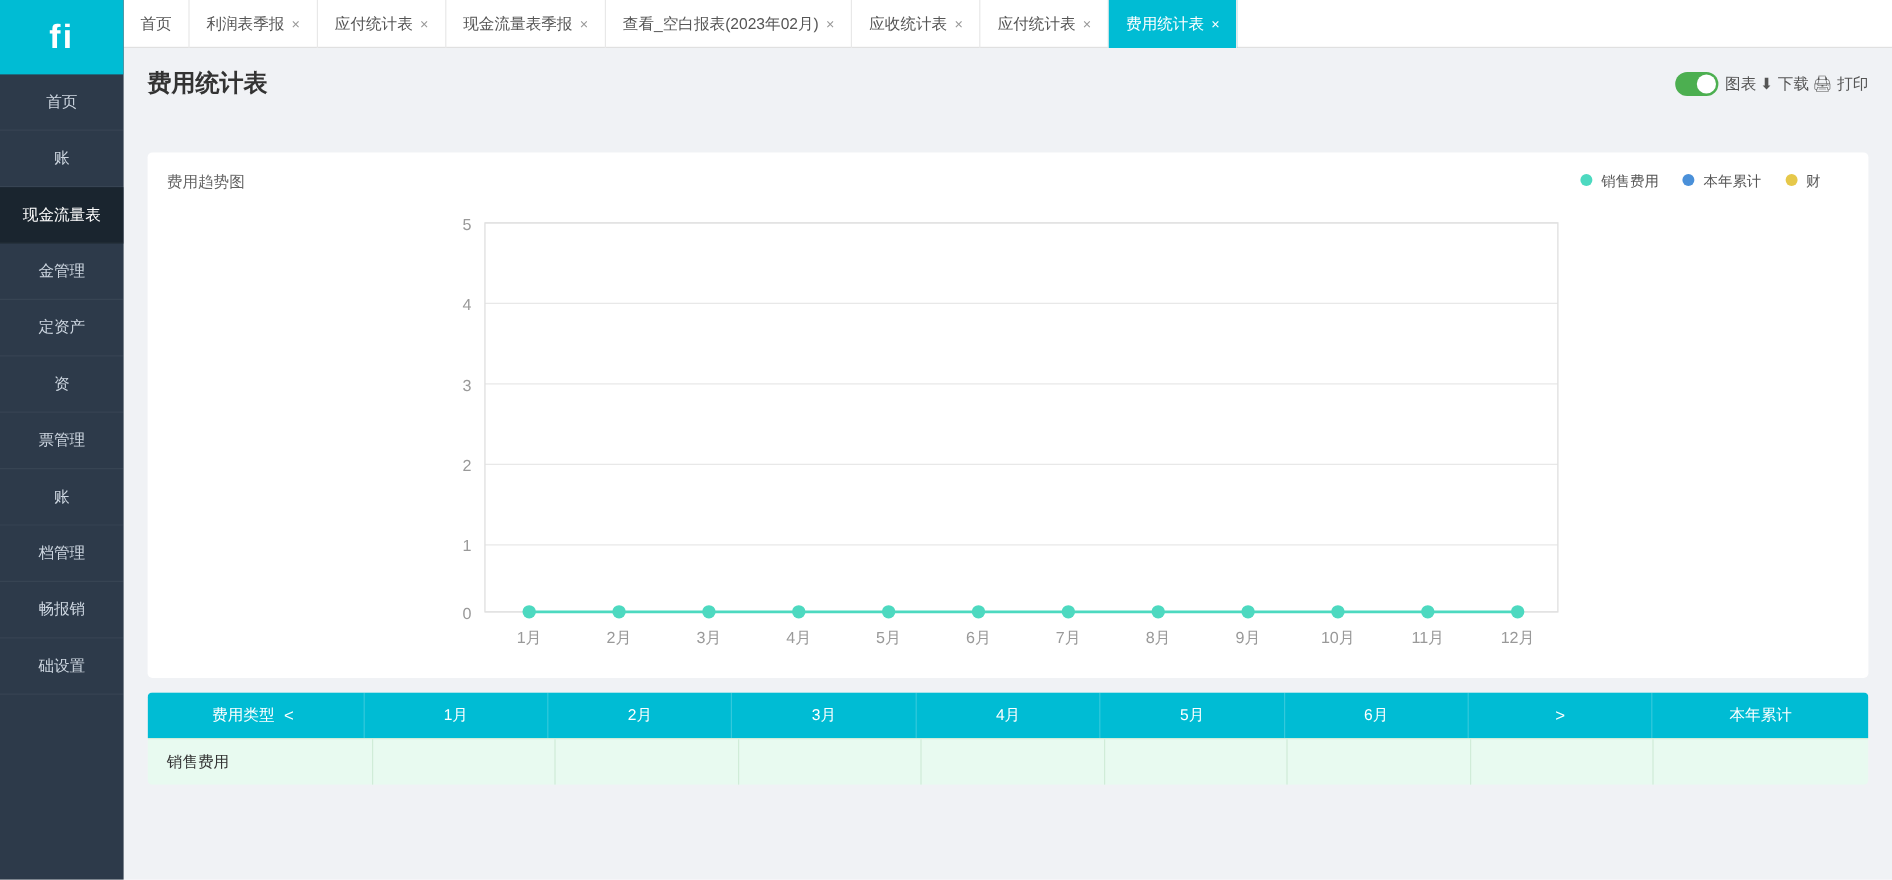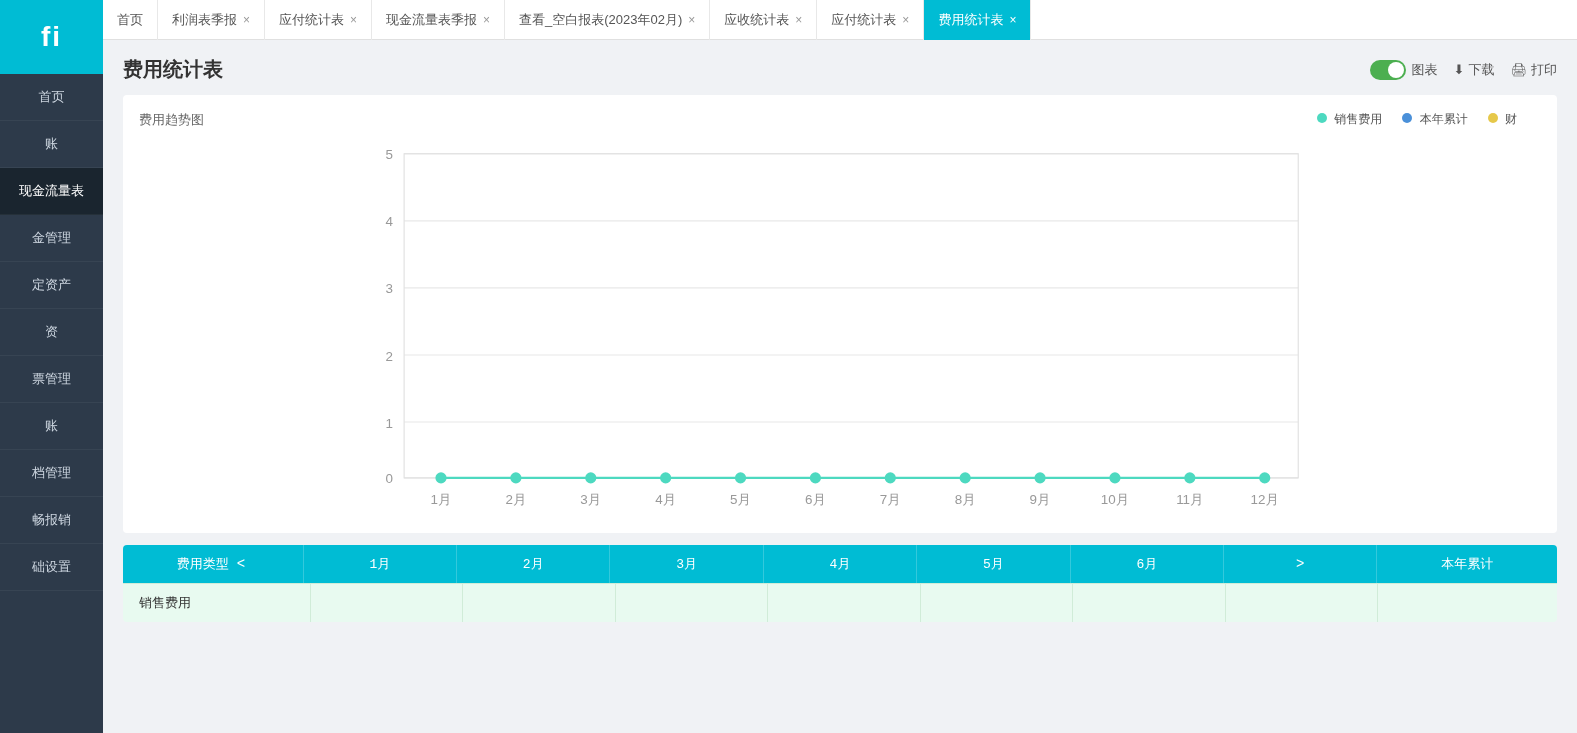--- a/index.html
+++ b/index.html
@@ -55,21 +55,21 @@
       color: #cdd6e0;
       font-size: 14px;
       overflow-y: auto;
       position: absolute;
       left: 0;
       top: 0;
       bottom: 0;
       z-index: 10;
     }
     .sidebar-logo {
-      height: 74px;
+      height: 62px;
       background: #00bcd4;
       display: flex;
       align-items: center;
       justify-content: center;
       font-size: 28px;
       font-weight: bold;
       color: #fff;
       letter-spacing: 2px;
     }
     .sidebar-item {
@@ -101,21 +101,21 @@
       flex-shrink: 0;
     }
     .page-title {
       font-size: 20px;
       font-weight: bold;
       color: #333;
     }
     .header-actions {
       display: flex;
       align-items: center;
-      gap: 16px;
+      gap: 3px;
     }
     .toggle-switch {
       display: flex;
       align-items: center;
       gap: 6px;
       font-size: 13px;
       color: #555;
     }
     .toggle-track {
       width: 36px;
@@ -197,21 +197,20 @@
       font-size: 13px;
     }
     .table-header-cell {
       padding: 10px 8px;
       flex: 1;
       border-right: 1px solid rgba(255,255,255,0.2);
       display: flex;
       align-items: center;
       justify-content: center;
       gap: 4px;
-      font-family: Liberation Mono, monospace;
     }
     .table-header-cell:first-child {
       flex: 1.2;
     }
     .table-header-cell:last-child {
       border-right: none;
       flex: 1.2;
     }
     .table-data-row {
       display: flex;
@@ -313,21 +312,21 @@
           <span>⬇</span>
           <span>下载</span>
         </div>
         <div class="action-btn">
           <span>🖨</span>
           <span>打印</span>
         </div>
       </div>
     </div>
 
-    <div class="chart-section" style="position: relative;">
+    <div class="chart-section" style="position: relative; margin-top: 32px;">
       <div class="chart-title">费用趋势图</div>
       <div class="chart-legend">
         <span>
           <span class="legend-dot" style="background:#4dd9c0;"></span>
           <span>销售费用</span>
         </span>
         <span>
           <span class="legend-dot" style="background:#4a90d9;"></span>
           <span>本年累计</span>
         </span>

